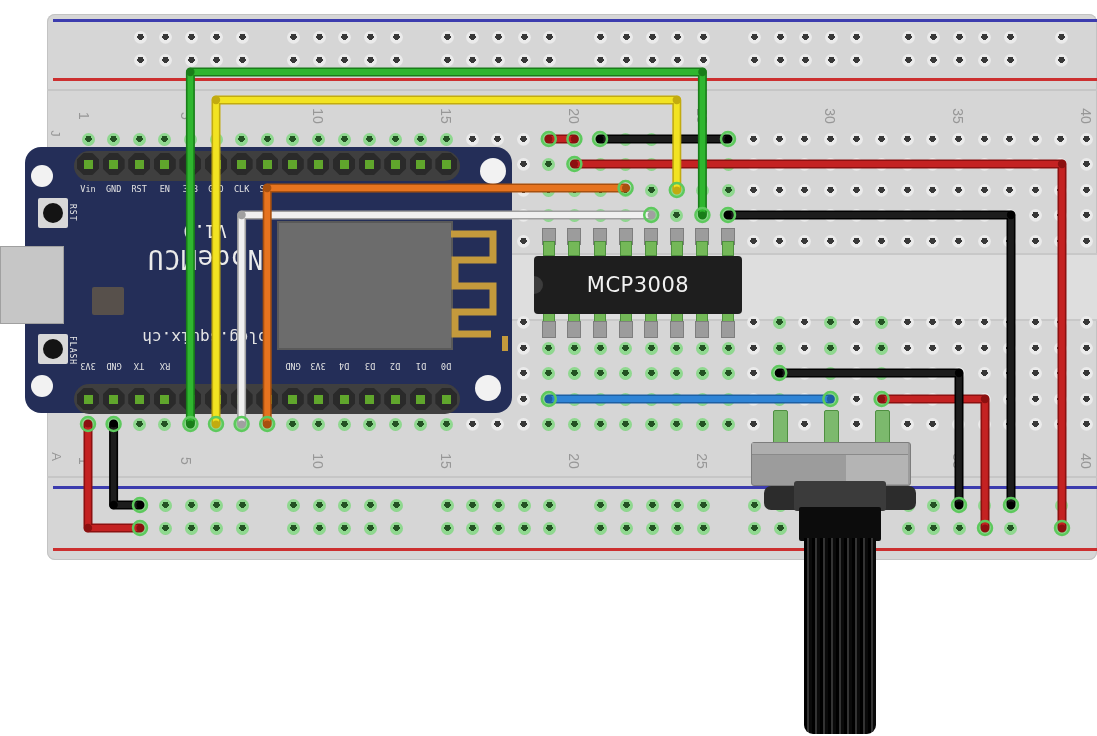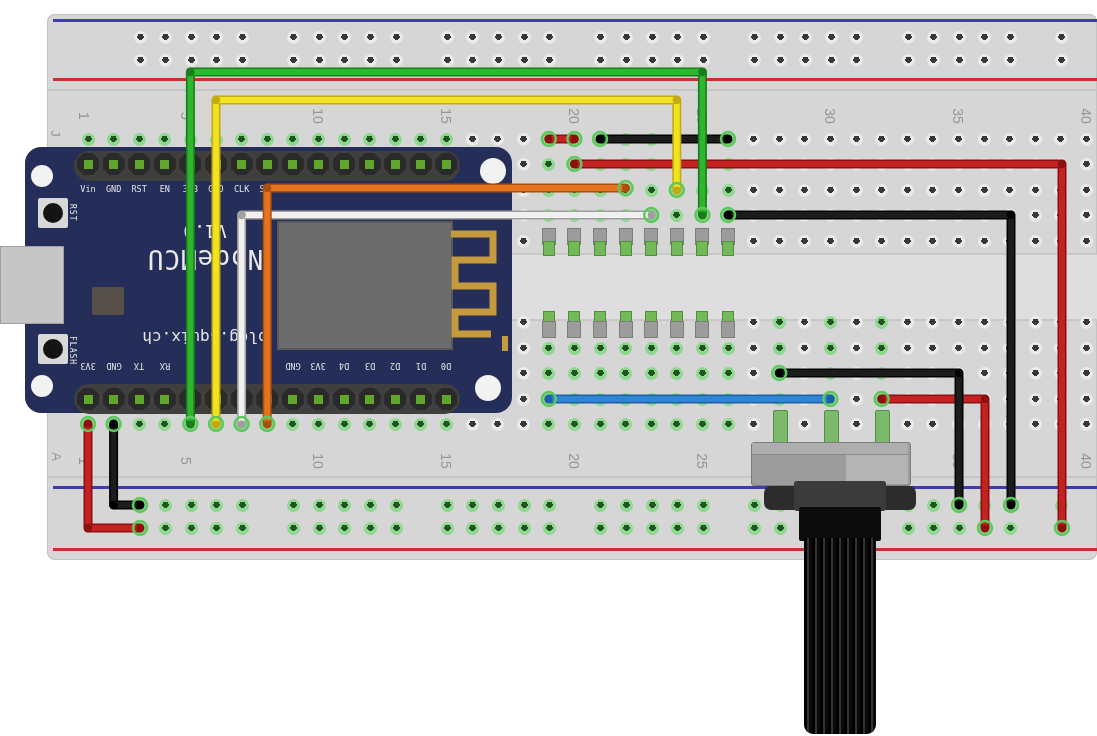--- a/index.html
+++ b/index.html
@@ -784,20 +784,24 @@
       <div class="icpin-s" style="left: 669.8px; top: 321px;"></div>
       <div class="icpin-s" style="left: 695.4px; top: 228px;"></div>
       <div class="icpin-g" style="left: 696.4px; top: 241px;"></div>
       <div class="icpin-g" style="left: 696.4px; top: 311px;"></div>
       <div class="icpin-s" style="left: 695.4px; top: 321px;"></div>
       <div class="icpin-s" style="left: 721px; top: 228px;"></div>
       <div class="icpin-g" style="left: 722px; top: 241px;"></div>
       <div class="icpin-g" style="left: 722px; top: 311px;"></div>
       <div class="icpin-s" style="left: 721px; top: 321px;"></div>
     </div>
+  <div id="mcp-body">
+    <div id="mcp-notch"></div>
+    <span id="mcp-label">MCP3008</span>
+  </div>
 
   <div id="pot">
     <div class="leg" style="left:772.7px"></div>
     <div class="leg" style="left:824px"></div>
     <div class="leg" style="left:875.1px"></div>
     <div id="pot-body">
       <div id="pot-band"></div>
       <div id="pot-panel"></div>
     </div>
     <div class="wing" style="left:764px"></div>

